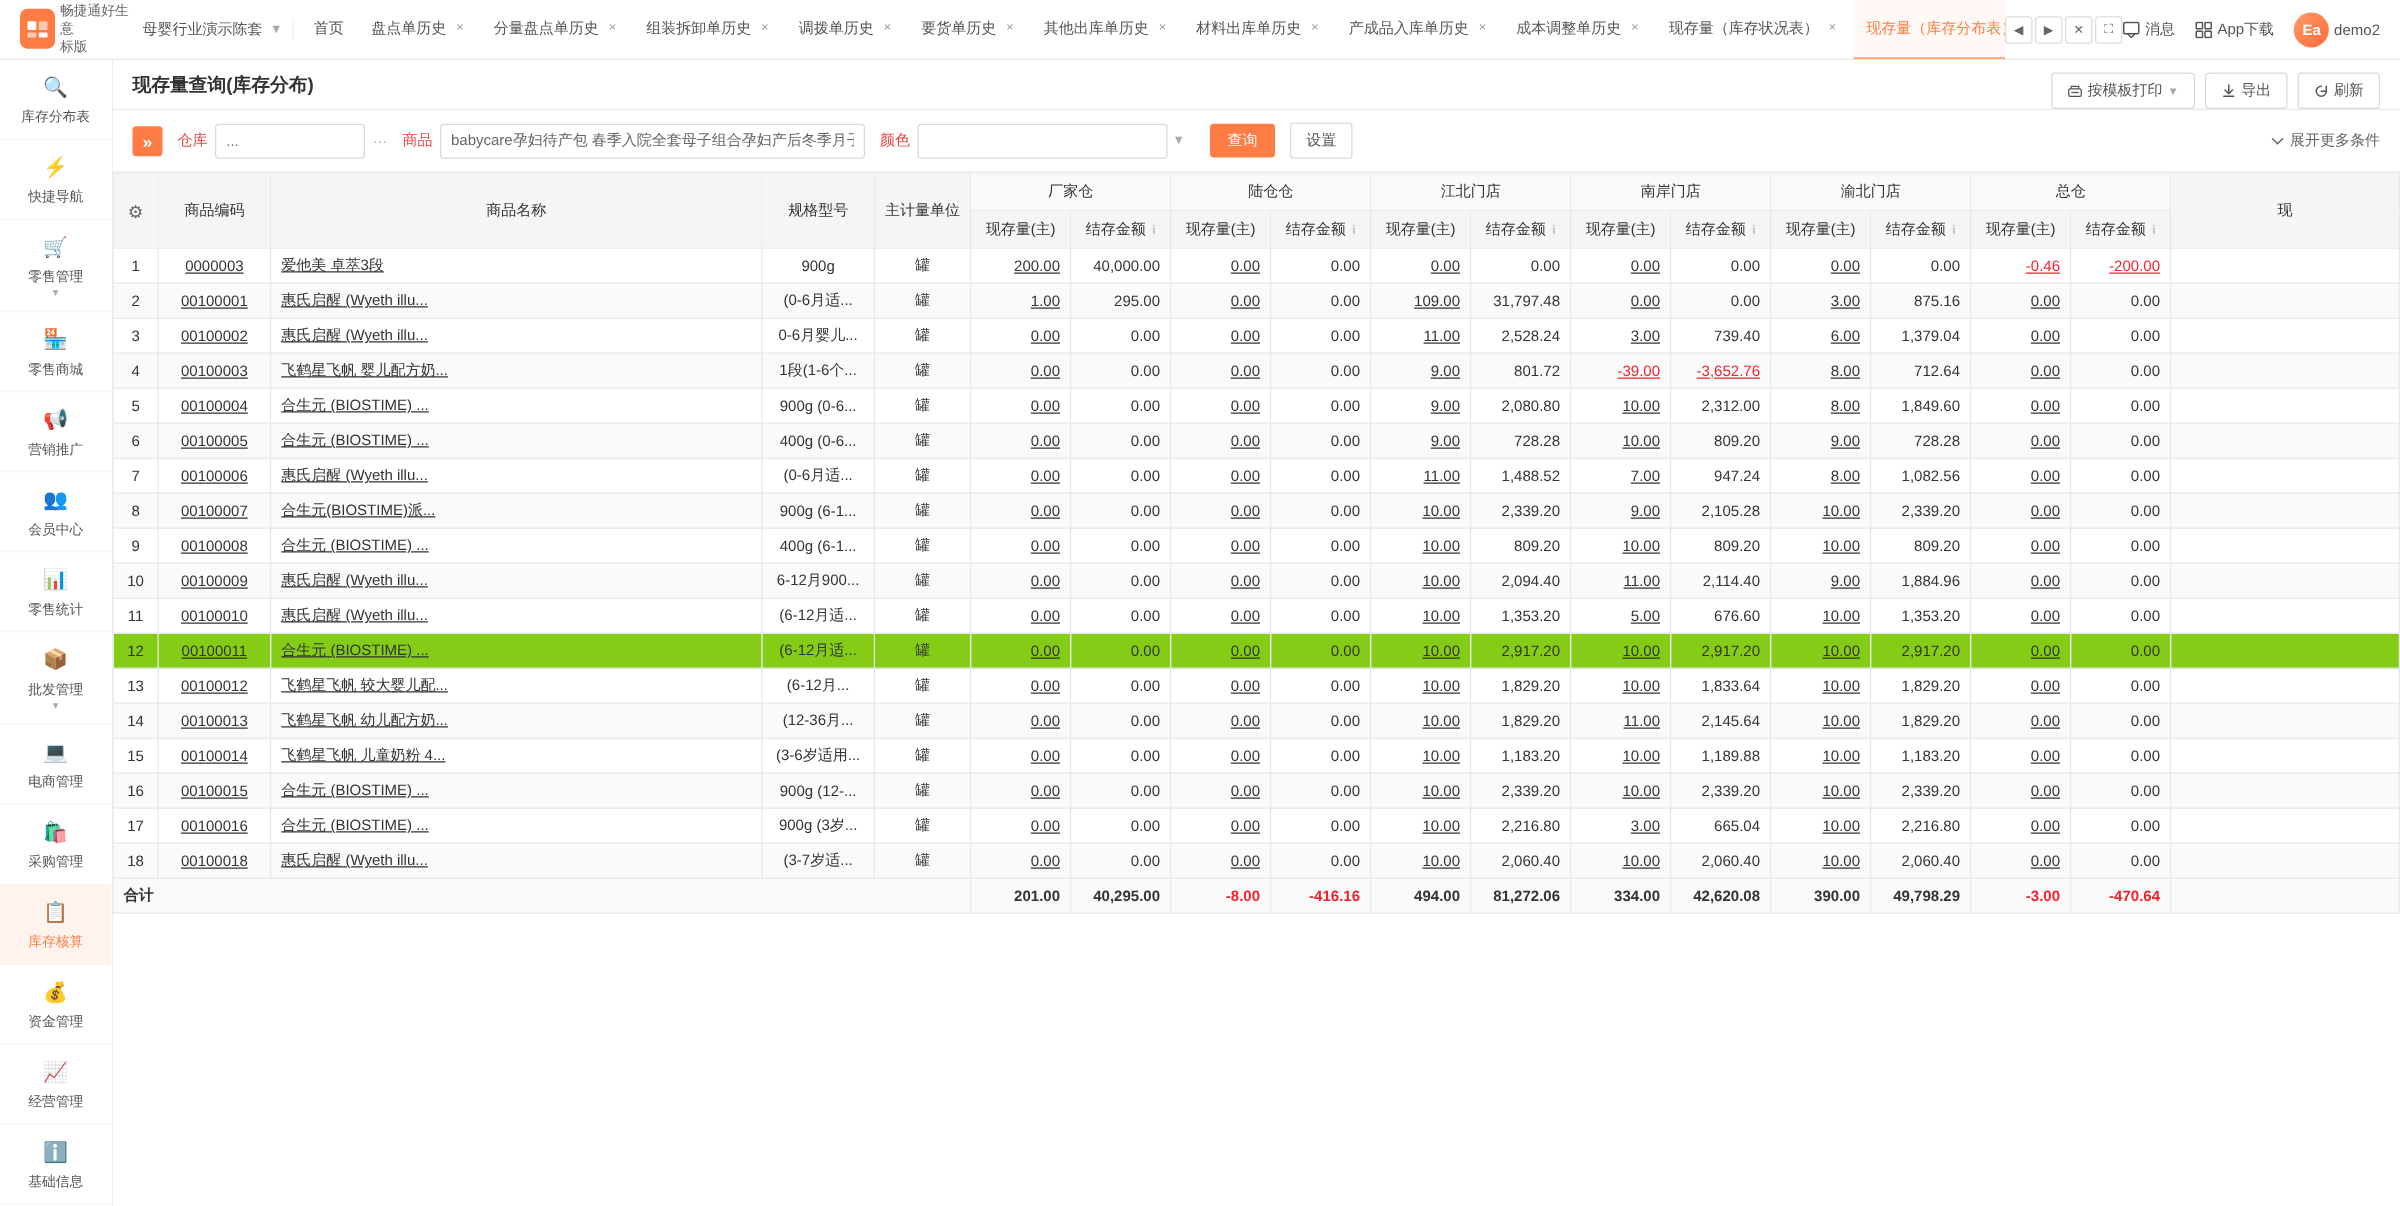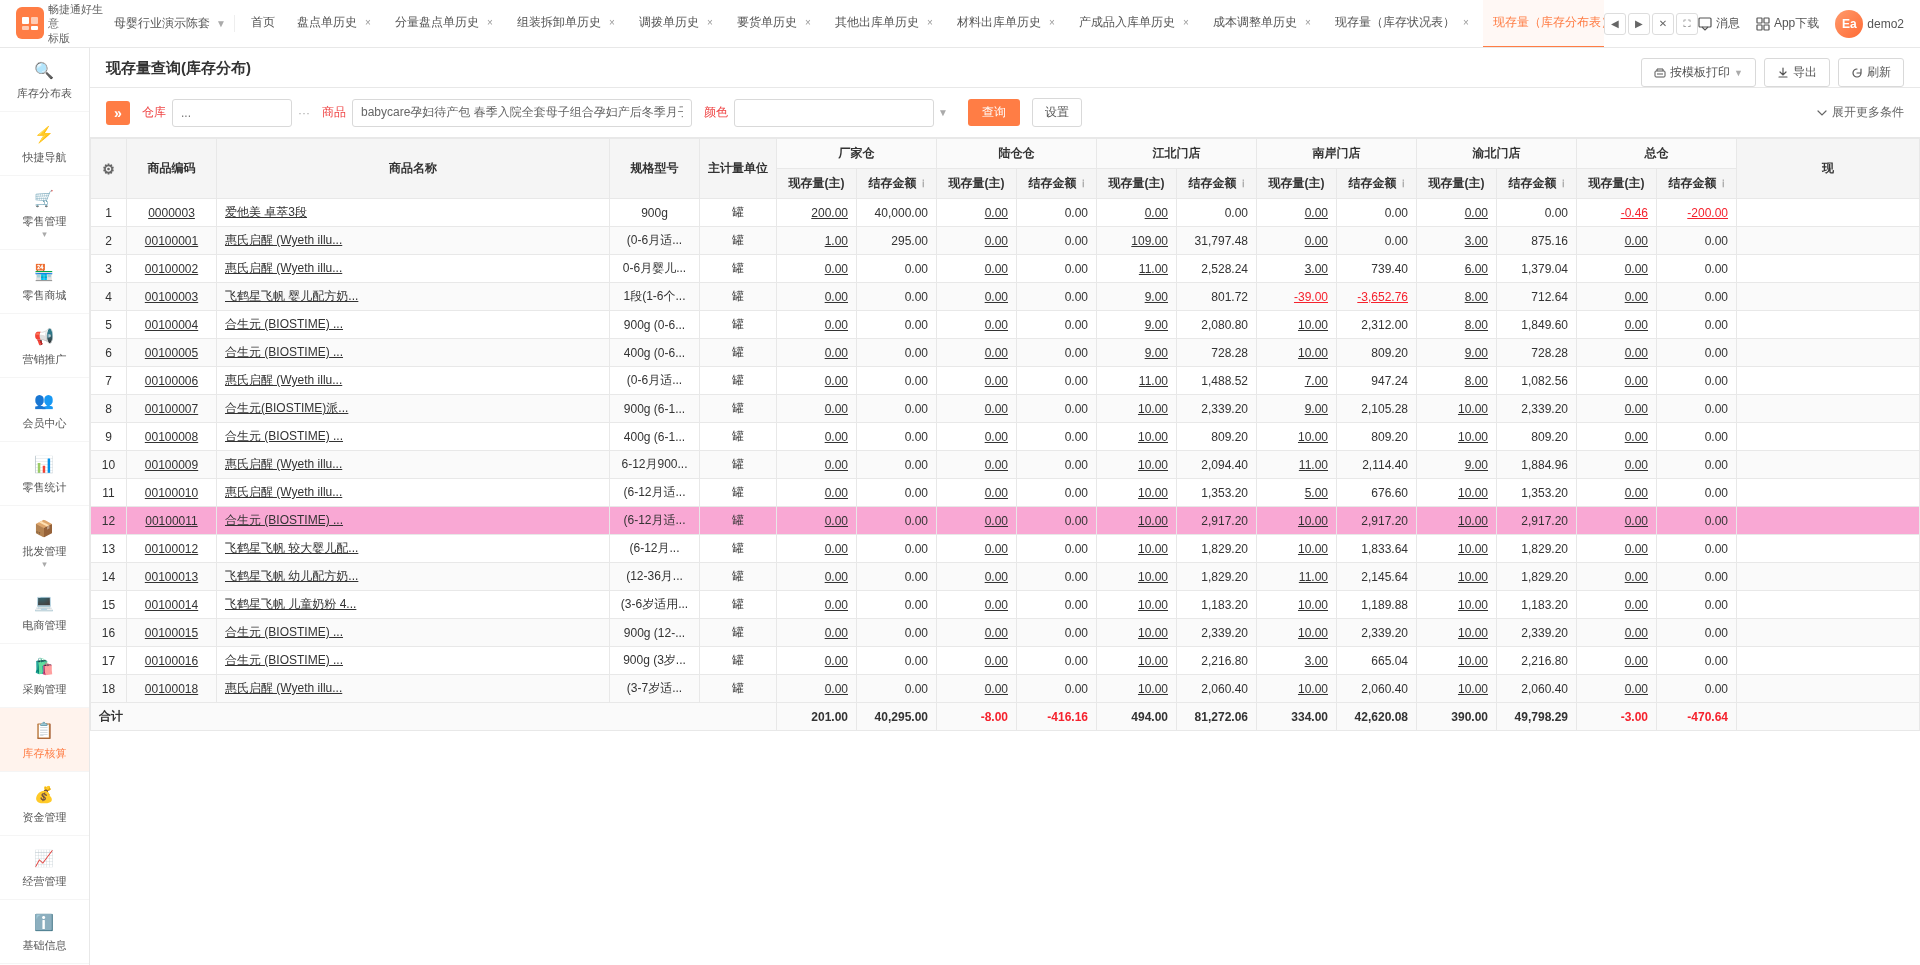--- a/index.html
+++ b/index.html
@@ -193,21 +193,21 @@
     table {
       width: 100%;
       border-collapse: collapse;
       font-size: 12px;
     }
     thead th {
       background: #f5f5f5;
       border: 1px solid #e8e8e8;
       padding: 6px 8px;
       text-align: center;
-      font-weight: 700;
+      font-weight: 400;
       color: #333;
       white-space: nowrap;
       position: sticky;
       top: 0;
       z-index: 10;
     }
     thead th.group-header {
       background: #fafafa;
     }
     tbody td {
@@ -694,21 +694,21 @@
       <td class="td-underline td-num">10.00</td>
       <td class="td-num">1,353.20</td>
       <td class="td-underline td-num ">5.00</td>
       <td class="td-num ">676.60</td>
       <td class="td-underline td-num">10.00</td>
       <td class="td-num">1,353.20</td>
       <td class="td-underline td-num ">0.00</td>
       <td class="td-num ">0.00</td>
       <td class="td-num"></td>
     </tr>
-          <tr style="background: #f9a8d4; padding-left: 16px;">
+          <tr style="background: #84cc16; padding-left: 16px;">
       <td>12</td>
       <td class="td-underline">00100011</td>
       <td class="td-left td-underline">合生元 (BIOSTIME) ...</td>
       <td>(6-12月适...</td>
       <td>罐</td>
       <td class="td-underline td-num">0.00</td>
       <td class="td-num">0.00</td>
       <td class="td-underline td-num">0.00</td>
       <td class="td-num">0.00</td>
       <td class="td-underline td-num">10.00</td>

